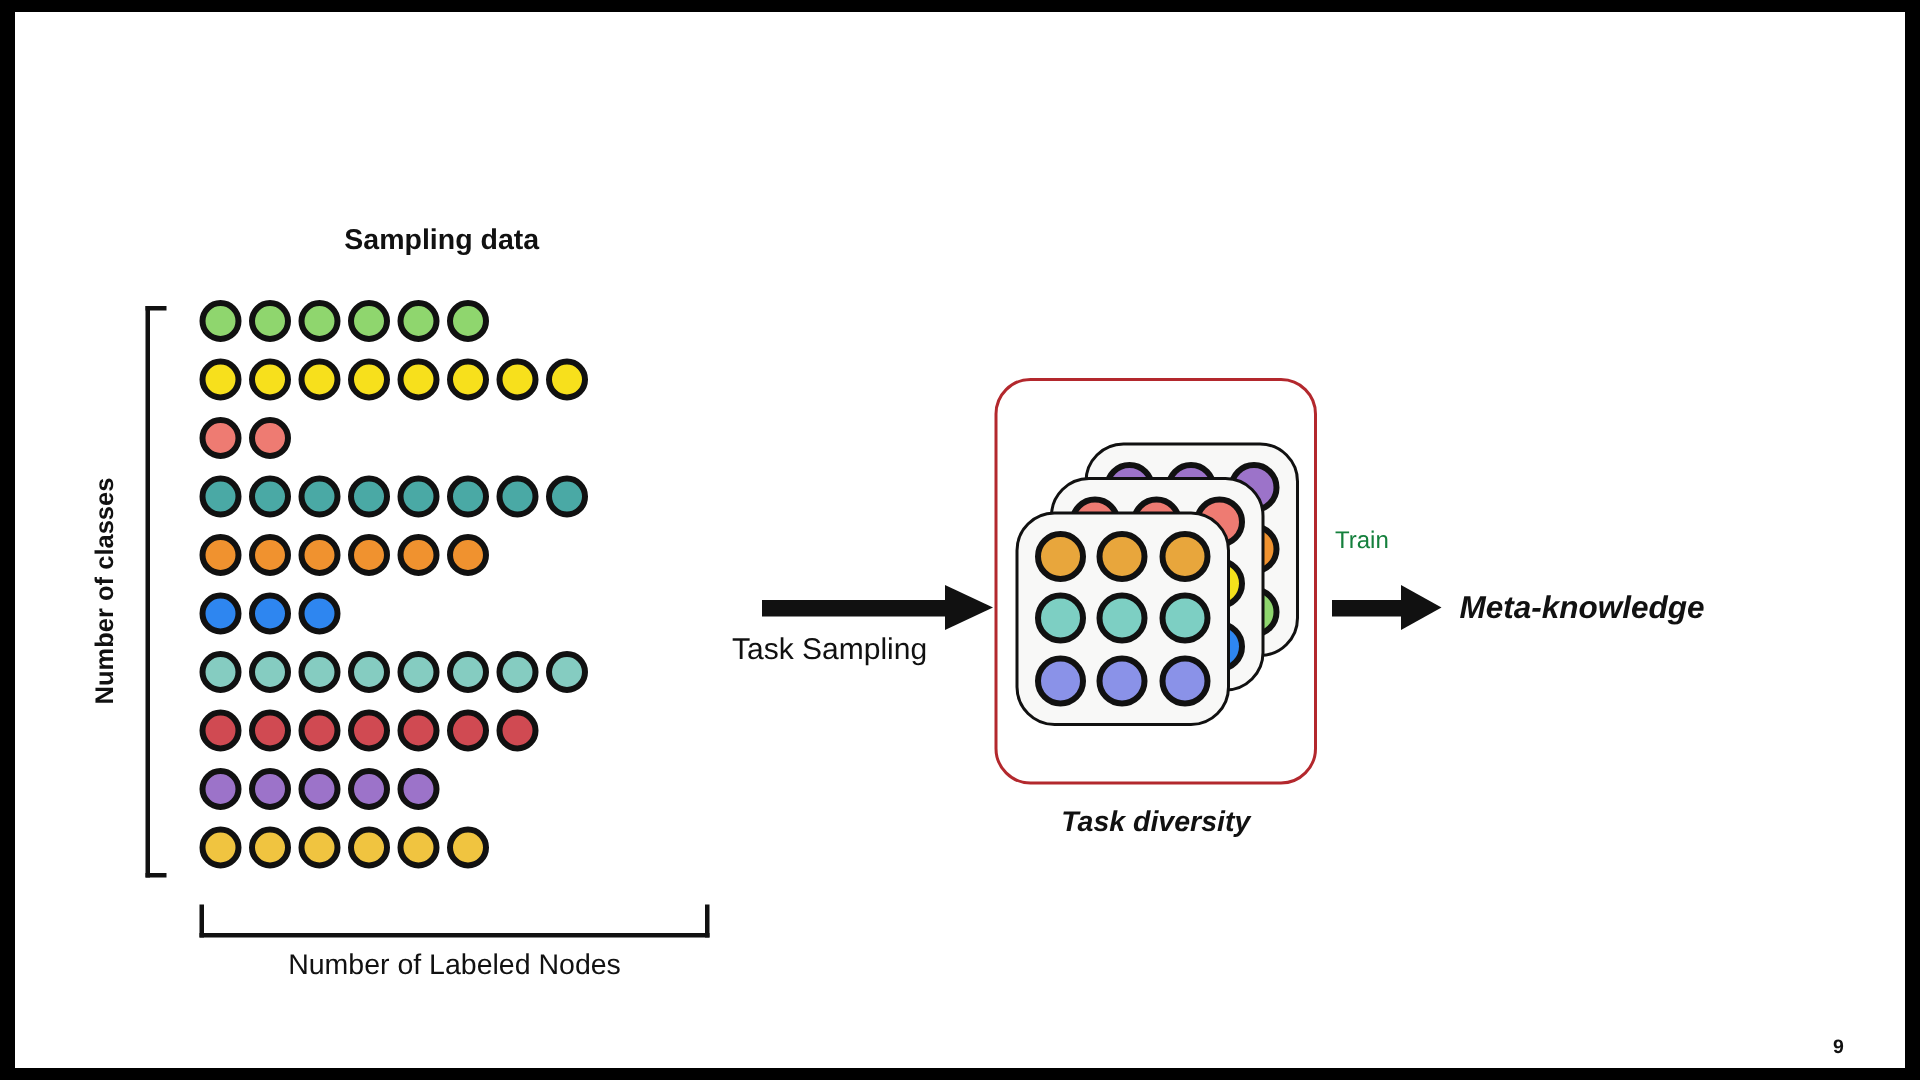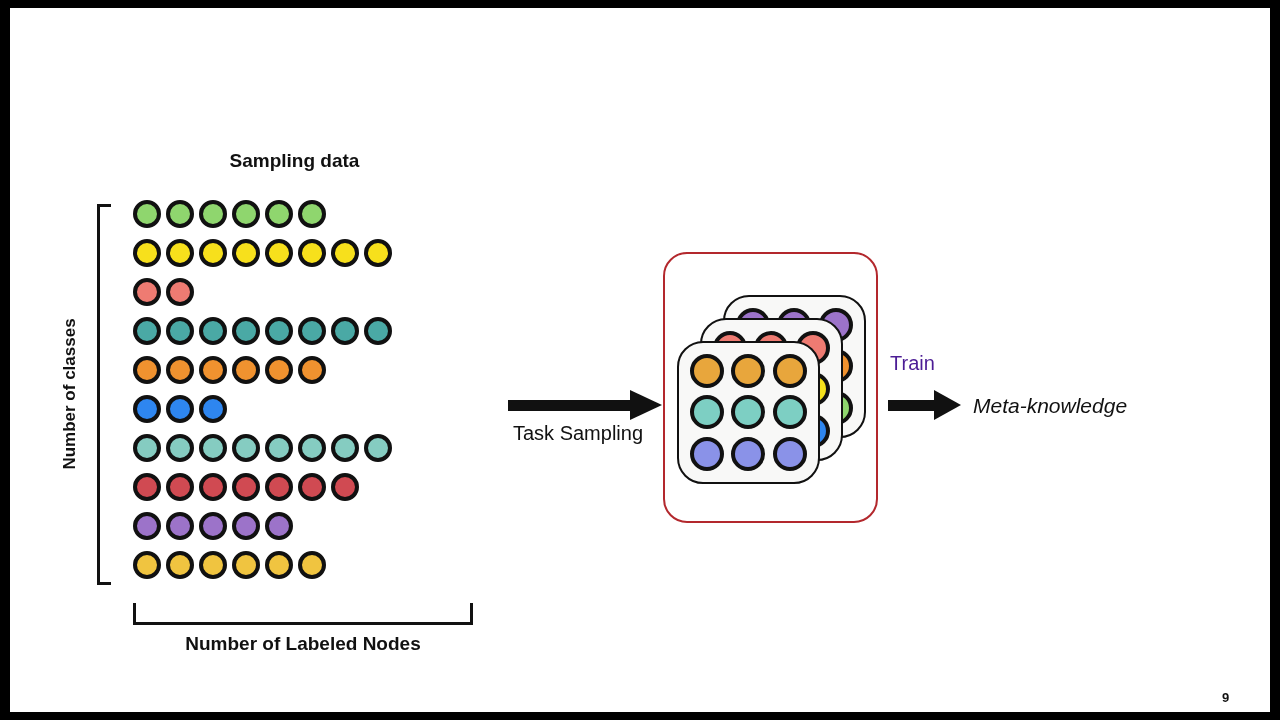--- a/index.html
+++ b/index.html
@@ -66,58 +66,58 @@
     left: 123px; top: 595px;
     width: 340px; height: 22px;
     border-left: 3px solid #111;
     border-right: 3px solid #111;
     border-bottom: 3px solid #111;
   }
   .x-axis-label {
     position: absolute;
     left: 123px; top: 625px; width: 340px;
     text-align: center;
-    font-size: 19px; font-weight: 700; color: #111;
+    font-size: 19px; font-weight: 400; color: #111;
   }
   
   .arrow { position: absolute; }
   .arrow .shaft { position: absolute; background: #111; }
   .arrow .head {
     position: absolute;
     width: 0; height: 0;
   }
   .sampling-arrow .shaft { left: 0; top: 10px; width: 122px; height: 11px; }
   .sampling-arrow .head {
     left: 122px; top: 0;
     border-left: 32px solid #111;
     border-top: 15.5px solid transparent;
     border-bottom: 15.5px solid transparent;
   }
   .sampling-label {
     position: absolute;
     left: 478px; top: 414px; width: 180px;
-    text-align: center;
+    text-align: left;
     font-size: 20px; color: #111;
   }
   .train-arrow .shaft { left: 0; top: 10px; width: 46px; height: 11px; }
   .train-arrow .head {
     left: 46px; top: 0;
     border-left: 27px solid #111;
     border-top: 15.5px solid transparent;
     border-bottom: 15.5px solid transparent;
   }
   .train-label {
     position: absolute;
     left: 880px; top: 344px;
-    font-size: 20px; color: #4c1d95;
+    font-size: 16px; color: #15803d;
   }
   .meta-label {
     position: absolute;
     left: 963px; top: 386px;
-    font-size: 21px; font-weight: 400; font-style: italic; color: #111;
+    font-size: 21px; font-weight: 700; font-style: italic; color: #111;
     white-space: nowrap;
   }
   
   .diversity-box {
     position: absolute;
     left: 653px; top: 244px;
     width: 215px; height: 271px;
     border: 2px solid #B3282D;
     border-radius: 24px;
     background: #fff;
@@ -216,20 +216,21 @@
         <span class="card-dot" style="background: rgb(232, 166, 60);"></span>
         <span class="card-dot" style="background: rgb(232, 166, 60);"></span>
         <span class="card-dot" style="background: rgb(125, 207, 195);"></span>
         <span class="card-dot" style="background: rgb(125, 207, 195);"></span>
         <span class="card-dot" style="background: rgb(125, 207, 195);"></span>
         <span class="card-dot" style="background: rgb(138, 146, 232);"></span>
         <span class="card-dot" style="background: rgb(138, 146, 232);"></span>
         <span class="card-dot" style="background: rgb(138, 146, 232);"></span>
       </div>
     </div>
+  <div class="diversity-label">Task diversity</div>
 
   <div class="train-label">Train</div>
   <div class="arrow train-arrow" style="left:878px; top:382px; width:73px; height:31px;">
     <div class="shaft"></div>
     <div class="head"></div>
   </div>
   <div class="meta-label">Meta-knowledge</div>
 
   <div class="page-number">9</div>
 

